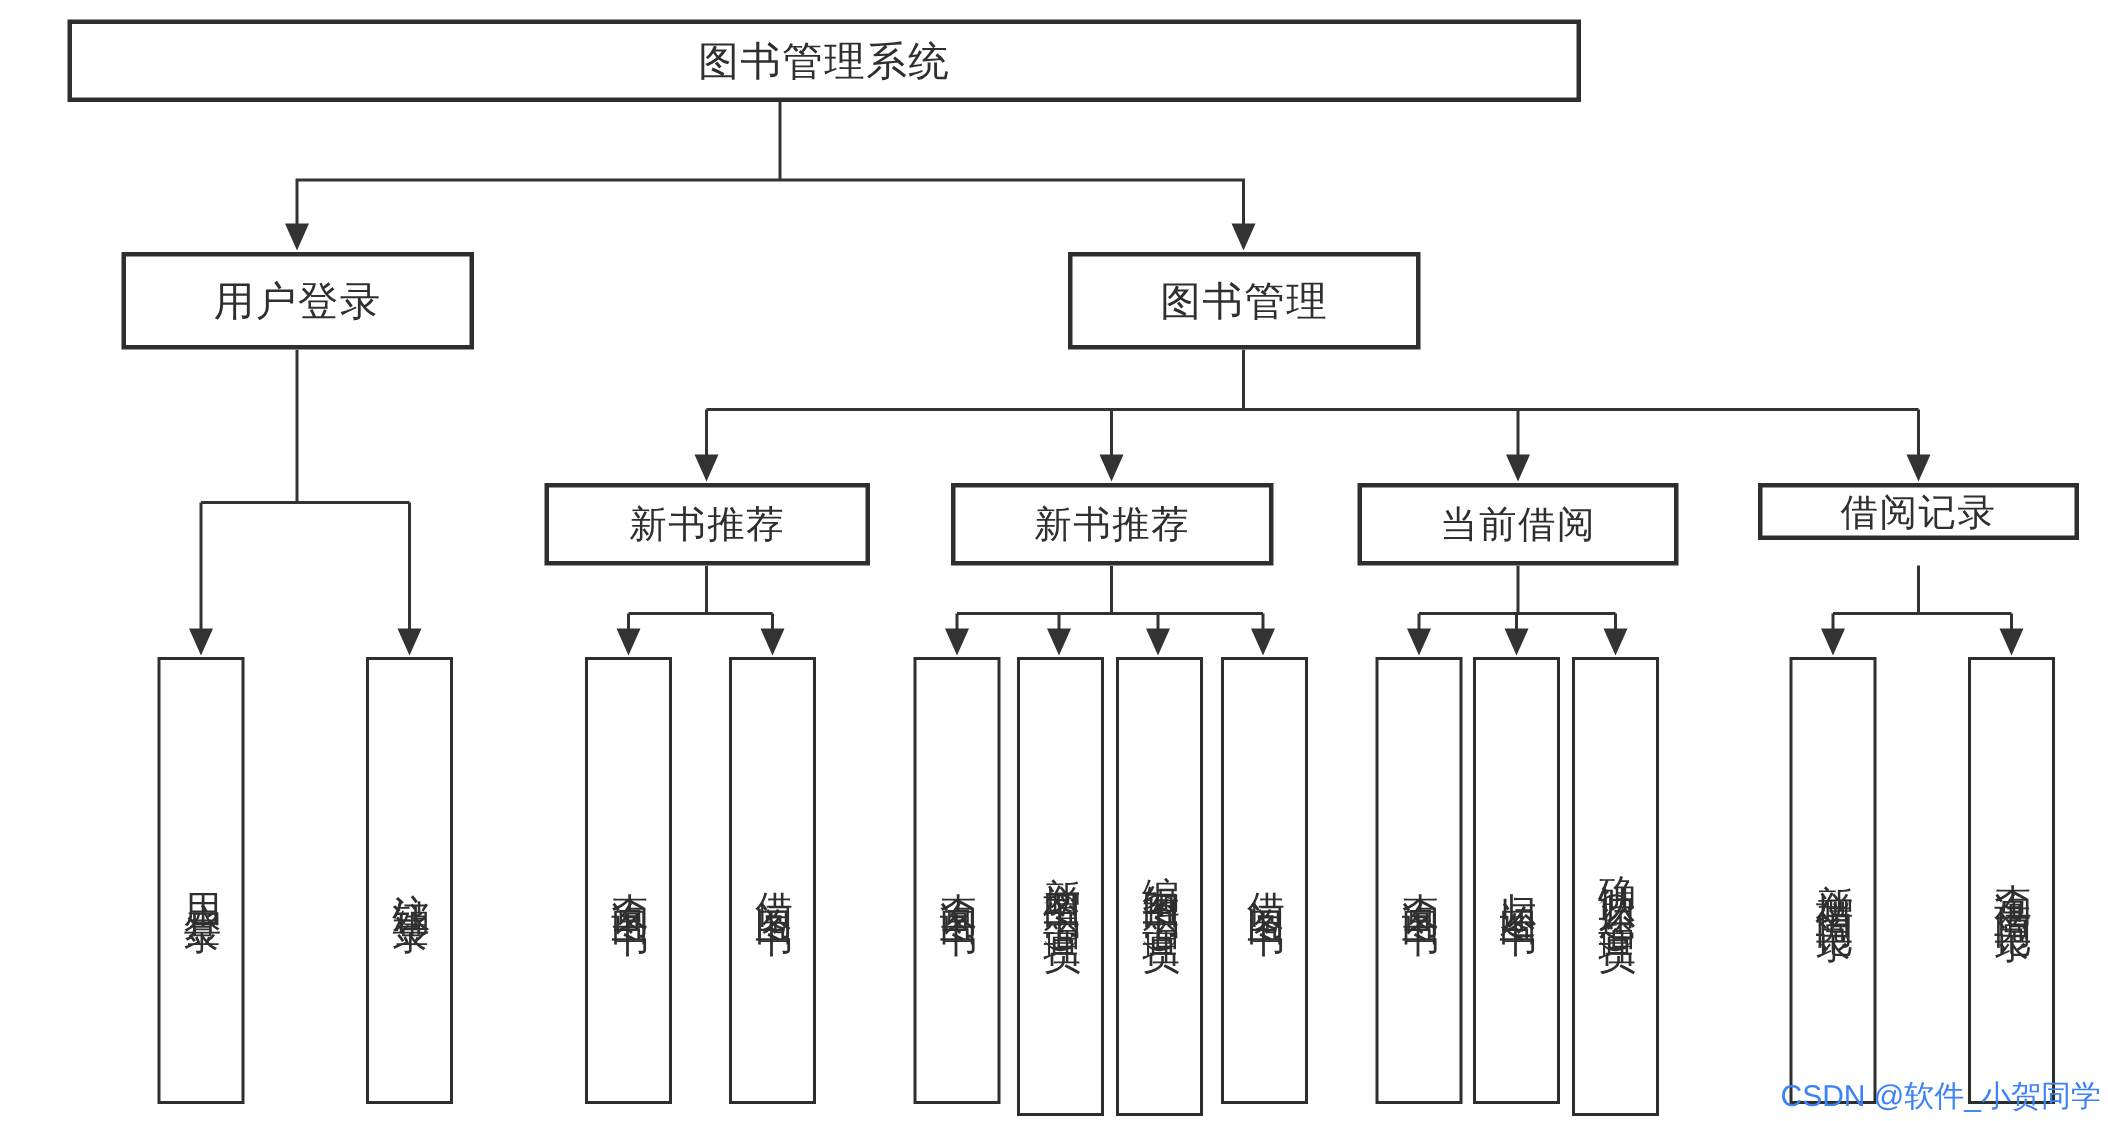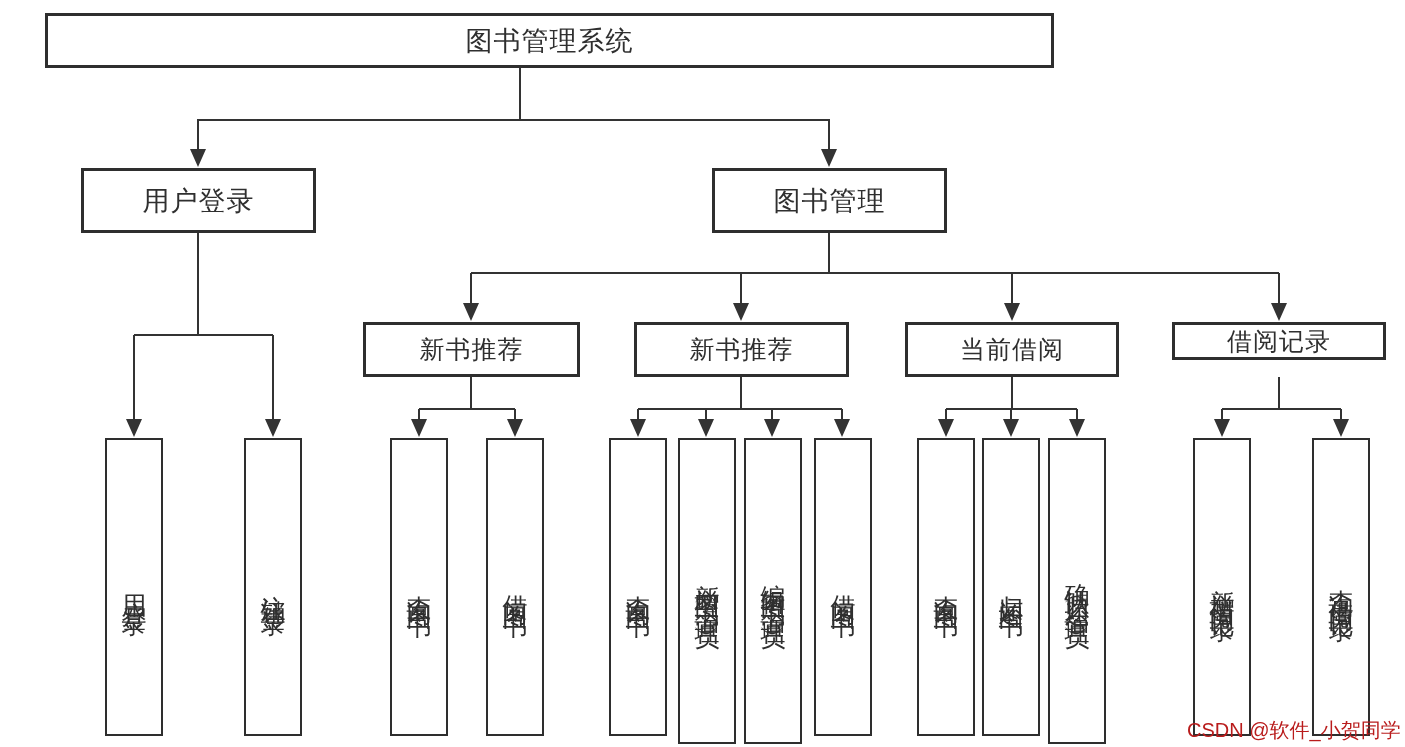--- a/index.html
+++ b/index.html
@@ -55,21 +55,21 @@
     font-size: 25px;
     letter-spacing: 6px;
     line-height: 1;
     white-space: nowrap;
   }
   .watermark {
     position: absolute;
     left: 1187px;
     top: 717px;
     font-size: 20px;
-    color: #b91c1c;
+    color: #3b82f6;
     z-index: 5;
     white-space: nowrap;
   }
 </style>
 </head>
 <body>
 
 <div class="canvas">
 
   <svg class="connectors" width="1405" height="747" viewBox="0 0 1405 747">

